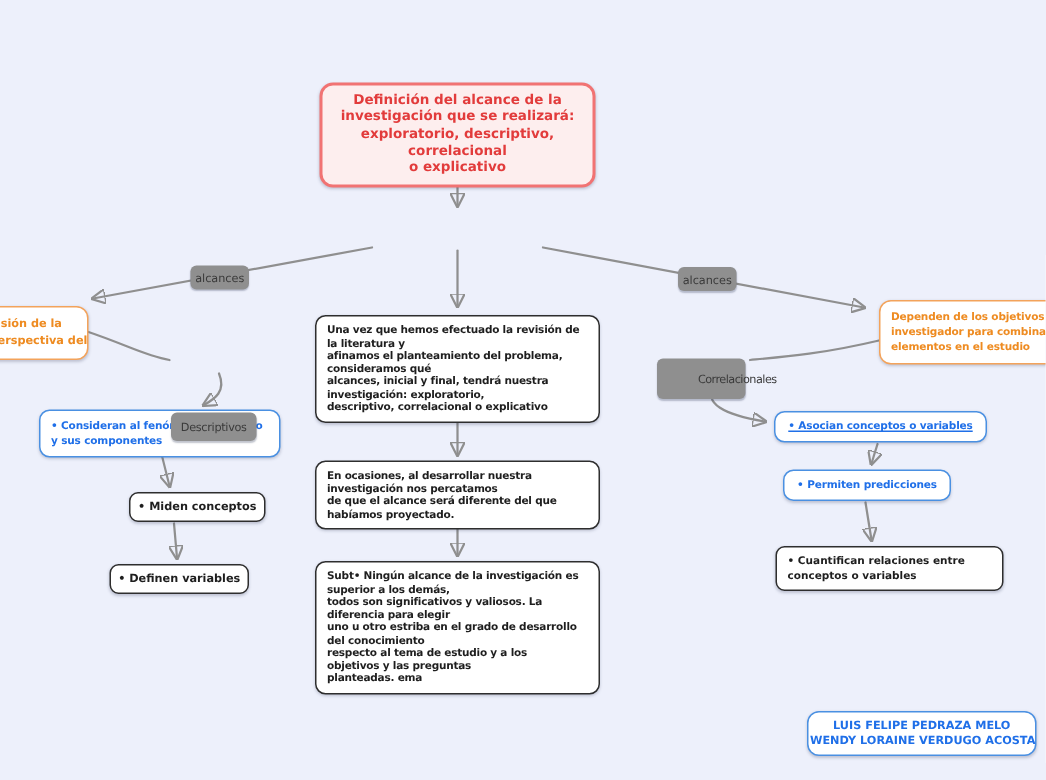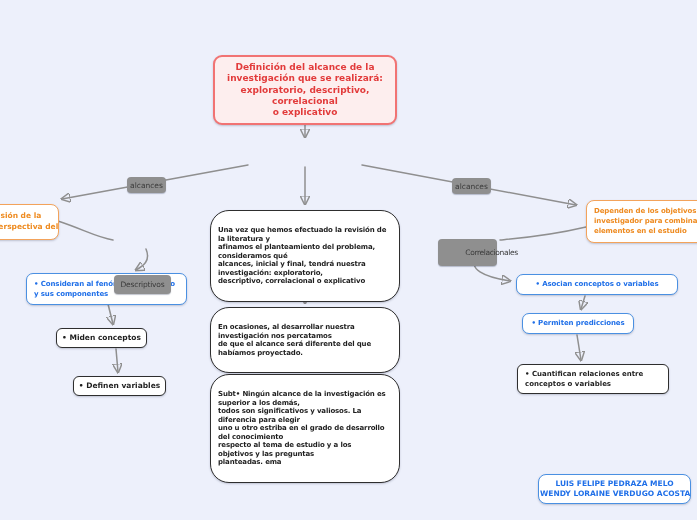--- a/index.html
+++ b/index.html
@@ -51,31 +51,31 @@
   .orange-node{
     border:1.5px solid var(--orangeBorder); border-radius:8px;
     color:var(--orange); font-size:7.5px; line-height:11px; padding:5px 7px;
   }
   .orange-left{left:-15px; top:204px; width:74px; min-height:36px;}
   .orange-right{left:586px; top:200px; width:130px; min-height:38px; font-size:7px; letter-spacing:-.1px; line-height:10.2px;}
   .blue-node{
     border:1.5px solid var(--blueBorder); color:var(--blue); font-size:7px; letter-spacing:-.1px;
   }
   .blue-consideran{left:26px; top:273px; width:161px; min-height:30px; padding:5px 7px; line-height:10px;}
-  .blue-asocian{left:516px; top:274px; width:162px; height:21px; display:flex; align-items:center; justify-content:center;}
+  .blue-asocian{left:516px; top:274px; width:142px; height:21px; display:flex; align-items:center; justify-content:center;text-decoration:underline;}
   .blue-permiten{left:522px; top:313px; width:112px; height:21px; display:flex; align-items:center; justify-content:center;}
   .black-node{
     border:1.5px solid var(--inkBorder); border-radius:6px; color:var(--ink); font-size:7.5px;
   }
-  .black-miden{left:56px; top:328px; width:91px; height:20px; display:flex; align-items:center; justify-content:center;}
+  .black-miden{left:86px; top:328px; width:91px; height:20px; display:flex; align-items:center; justify-content:center;}
   .black-definen{left:73px; top:376px; width:93px; height:20px; display:flex; align-items:center; justify-content:center;}
   .black-cuantifican{left:517px; top:364px; width:152px; min-height:30px; padding:4px 7px; font-size:7px; line-height:10.2px;}
   .para-node{
-    left:210px; width:190px; border:1.5px solid var(--inkBorder); border-radius:19px;
-    color:var(--ink); font-size:7px; letter-spacing:-.15px; line-height:8.5px; padding:15px 7px;
+    left:210px; width:190px; border:1.5px solid var(--inkBorder); border-radius:7px;
+    color:var(--ink); font-size:7px; letter-spacing:-.15px; line-height:8.5px; padding:5px 7px;
   }
   .para-1{top:210px; min-height:70px;}
   .para-2{top:307px; min-height:45px;}
   .para-3{top:374px; min-height:86px;}
   .credits-node{
     left:538px; top:474px; width:153px; min-height:29px;
     border:1.5px solid var(--blueBorder); border-radius:8px;
     color:var(--blue); font-size:7.5px; line-height:10px;
     padding:4px 1px; text-align:center;
   }

